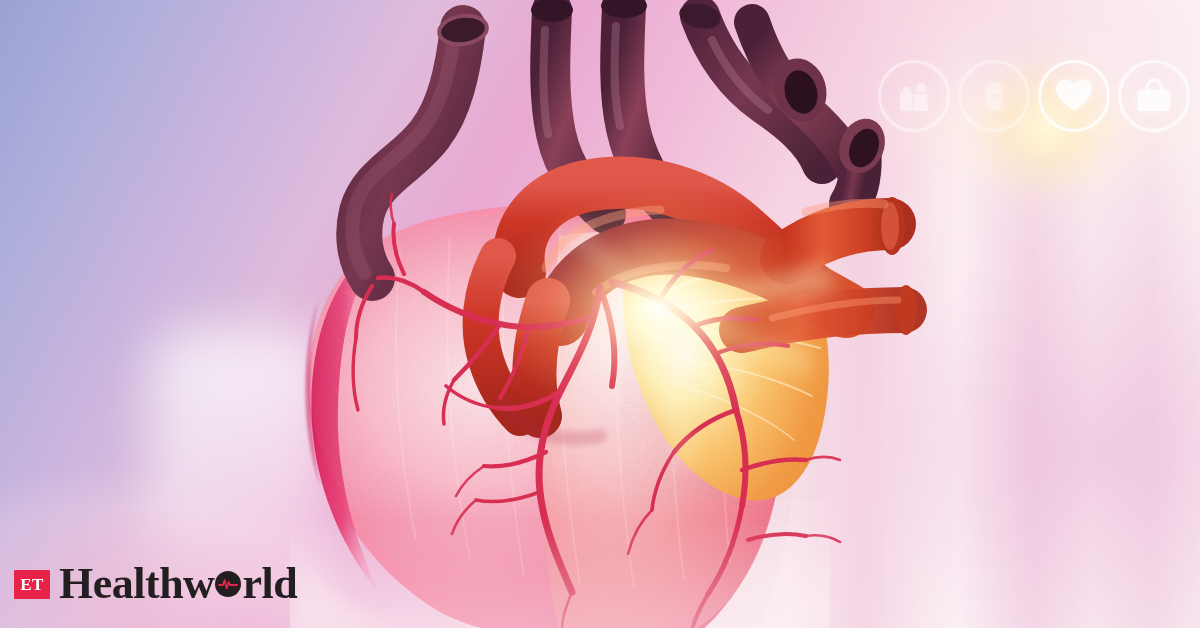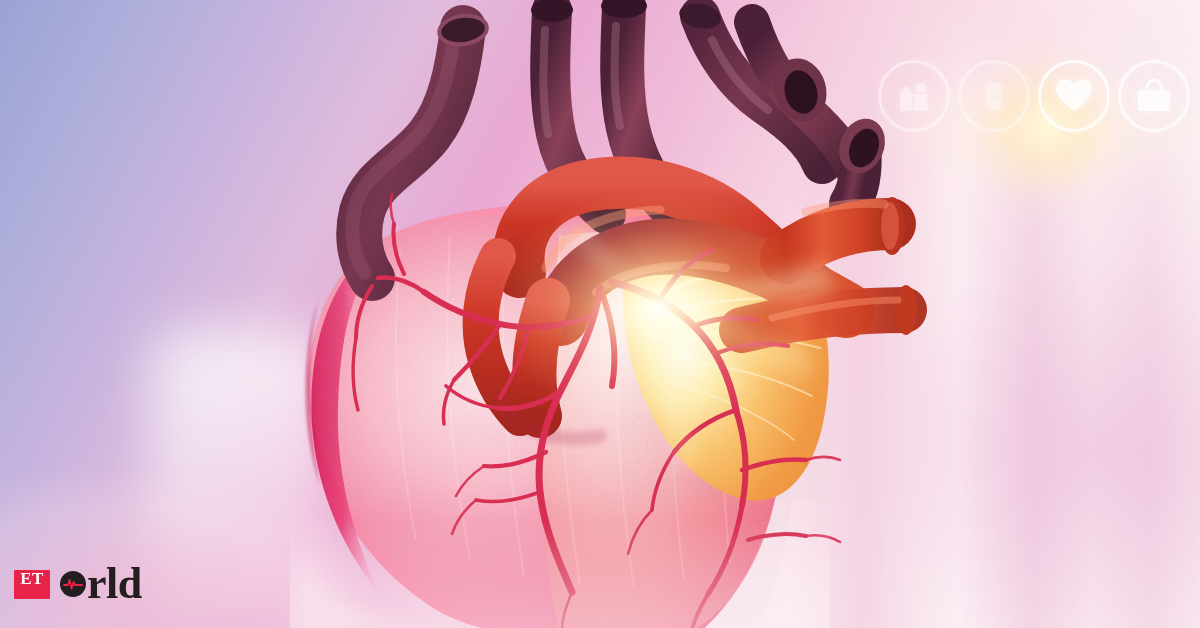--- a/index.html
+++ b/index.html
@@ -124,21 +124,21 @@
     bottom: 22px;
     display: flex;
     align-items: center;
     gap: 9px;
   }
   #et-mark {
     width: 36px;
     height: 29px;
     background: #e8234a;
     display: flex;
-    align-items: flex-start;
+    align-items: center;
     justify-content: center;
     border-radius: 1px;
   }
   #et-mark span {
     color: #ffffff;
     font-family: "Liberation Serif", serif;
     font-weight: 700;
     font-size: 17px;
     letter-spacing: 0.5px;
     line-height: 1;
@@ -514,20 +514,21 @@
       </svg>
     </div>
 
   </div>
 
   <div id="brand-logo">
     <div id="et-mark">
       <span>ET</span>
     </div>
     <div id="brand-word">
+      <span class="seg">Healthw</span>
       <span id="pulse-o">
         <svg width="20" height="12" viewBox="0 0 20 12">
           <path d="M1 7 H5 L6.6 2 L8.6 10.5 L10.6 4 L12 7 H19" fill="none" stroke="#e8234a" stroke-width="1.8" stroke-linecap="round" stroke-linejoin="round"></path>
         </svg>
       </span>
       <span class="seg">rld</span>
     </div>
   </div>
 
 </div>

